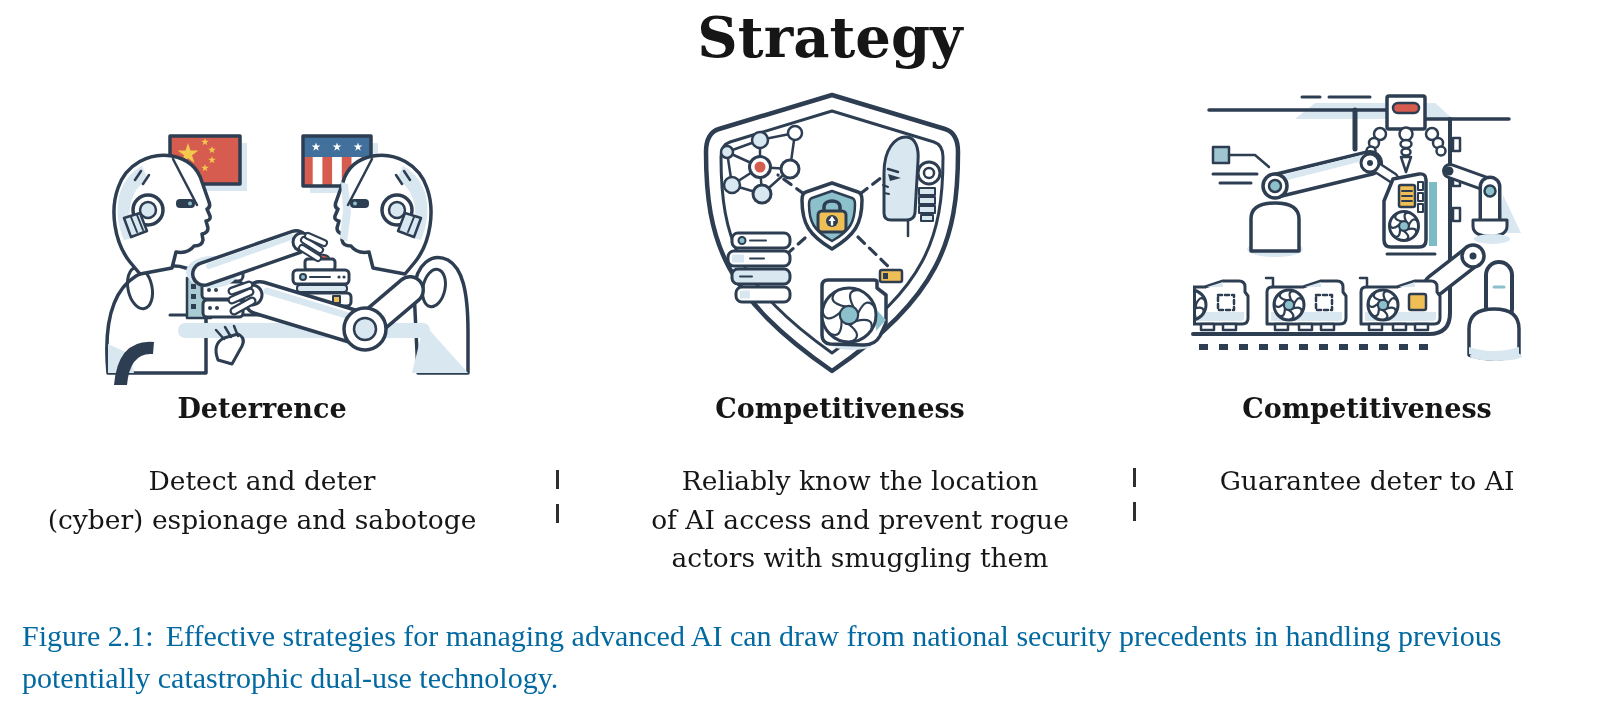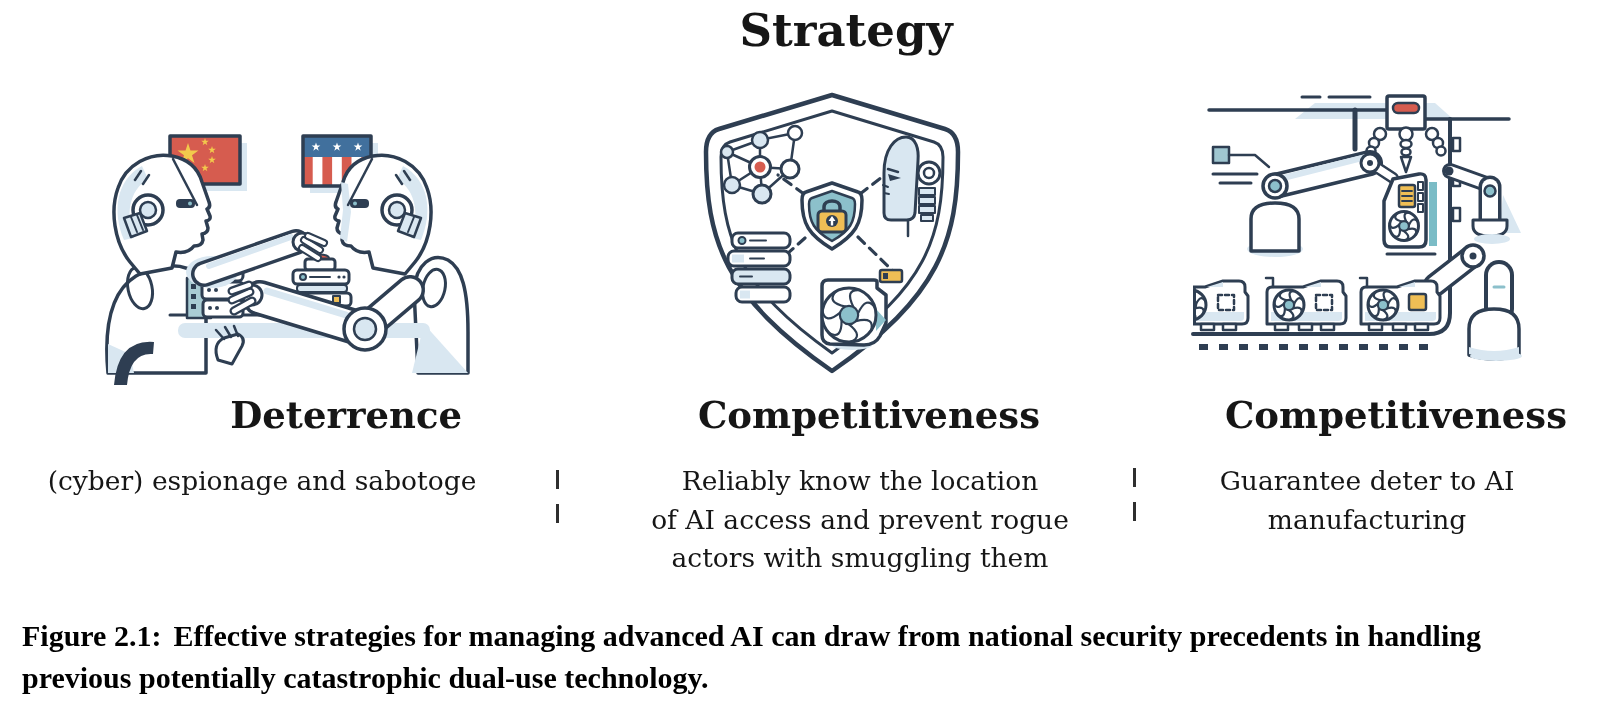--- a/index.html
+++ b/index.html
@@ -1,28 +1,28 @@
 <!DOCTYPE html>
 <html><head>
 <meta charset="utf-8">
 <style>
   html,body{margin:0;padding:0;background:#fff;}
   .page{position:relative;width:1600px;height:720px;background:#fff;overflow:hidden;
         font-family:"DejaVu Serif", serif;color:#161616;}
   .title{position:absolute;top:4px;left:830px;transform:translateX(-50%);
-         font-size:45px;font-weight:700;white-space:nowrap;margin-left:16px;}
+         font-size:56px;font-weight:700;white-space:nowrap;}
   .illo{position:absolute;}
-  .heading{position:absolute;top:393px;width:400px;text-align:right;
-           font-size:37px;font-weight:700;white-space:nowrap;}
+  .heading{position:absolute;top:393px;width:400px;text-align:center;
+           font-size:27px;font-weight:700;white-space:nowrap;}
   .desc{position:absolute;top:462px;width:440px;text-align:center;
         font-size:26.5px;line-height:38.5px;white-space:nowrap;}
   .divider{position:absolute;display:flex;flex-direction:column;gap:15px;}
   .divider .dash{width:2.5px;height:19px;background:#2f2f2f;}
   .caption{position:absolute;left:22px;top:615px;width:1556px;
-           font-family:"Liberation Serif", serif;font-size:30px;line-height:42px;color:#000000;font-weight:bold;}
+           font-family:"Liberation Serif", serif;font-size:30px;line-height:42px;color:#0369a1;}
   .caption .lbl{margin-right:12px;}
   
   .st{stroke:#2e3e52;stroke-linecap:round;stroke-linejoin:round;}
   .nf{fill:none}.w{fill:#fff}.lb{fill:#d9e7f1}.nv{fill:#2e3e52}
   .rd{fill:#d65c4f}.yl{fill:#efbe55}.tl{fill:#8cc0cb}
   .w2{stroke-width:2}.w25{stroke-width:2.5}.w3{stroke-width:3}
   .w35{stroke-width:3.5}.w4{stroke-width:4}.w45{stroke-width:4.5}
 </style>
 </head>
 <body>
@@ -409,30 +409,30 @@
           <rect x="256" y="261" width="9" height="6" class="nv"></rect>
       </g>
     </g>
   </svg>
 
   <div class="heading" style="left:62px">Deterrence</div>
   <div class="heading" style="left:640px">Competitiveness</div>
   <div class="heading" style="left:1167px">Competitiveness</div>
 
   <div class="desc" style="left:42px">
+    <div>Detect and deter</div>
     <div>(cyber) espionage and sabotoge</div>
   </div>
   <div class="desc" style="left:640px">
     <div>Reliably know the location</div>
     <div>of AI access and prevent rogue</div>
     <div>actors with smuggling them</div>
   </div>
   <div class="desc" style="left:1147px">
     <div>Guarantee deter to AI</div>
-    <div>manufacturing</div>
   </div>
 
   <div class="divider" style="left:556px;top:470px">
     <span class="dash"></span>
       <span class="dash"></span>
   </div>
   <div class="divider" style="left:1133px;top:468px">
     <span class="dash"></span>
       <span class="dash"></span>
   </div>

